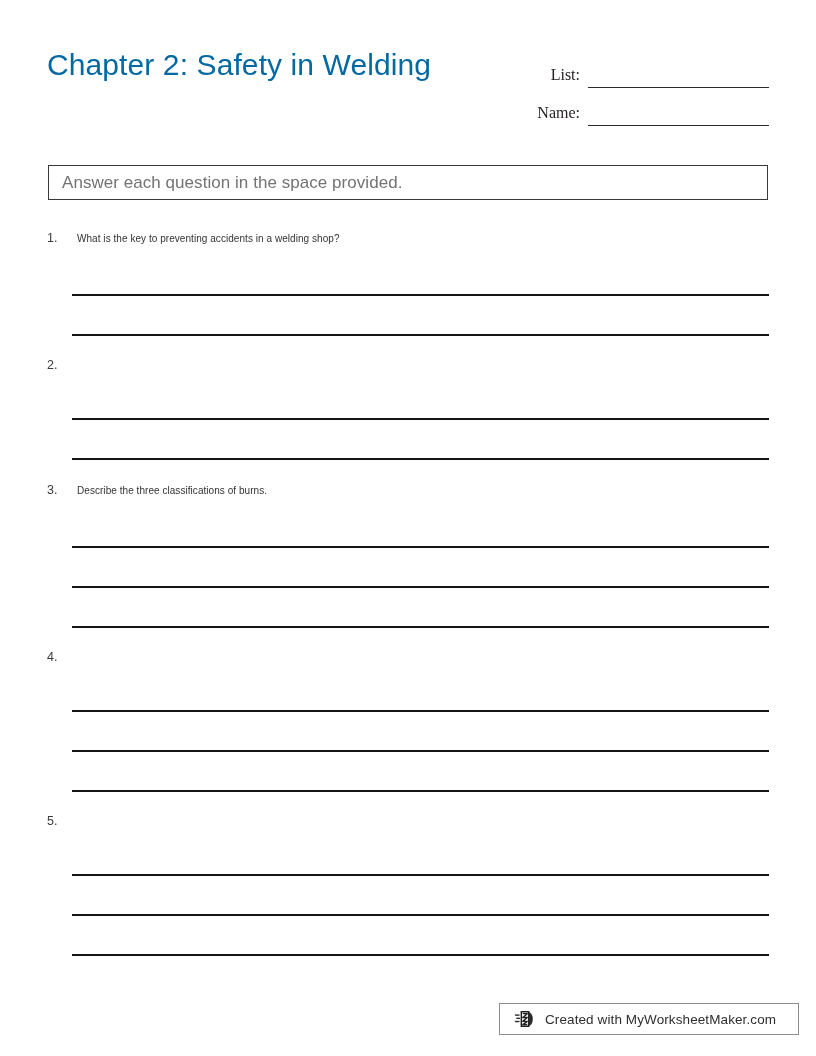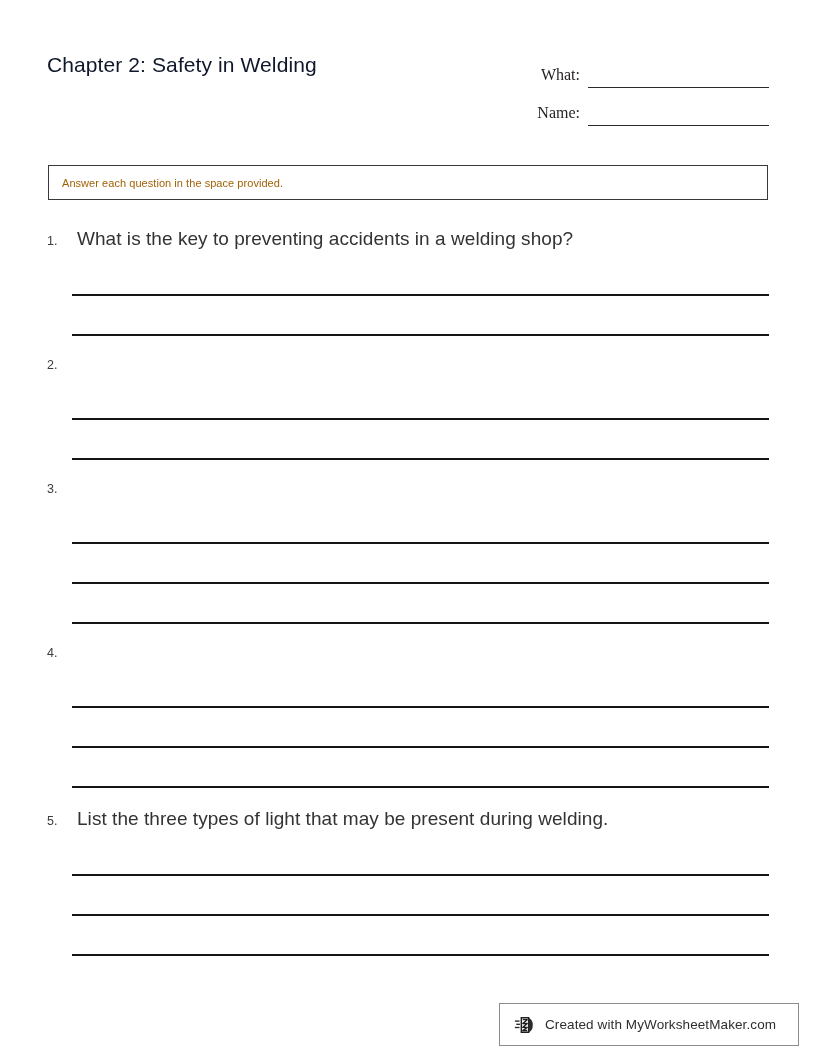--- a/index.html
+++ b/index.html
@@ -29,24 +29,24 @@
     left: 47px;
     top: 44px;
     right: 47px;
     height: 80px;
   }
 
   .title {
     position: absolute;
     left: 0;
     top: 0;
-    font-size: 21px;
+    font-size: 30px;
     font-weight: 400;
     letter-spacing: 0.1px;
-    color: #0f172a;
+    color: #0369a1;
     line-height: 42px;
     white-space: nowrap;
   }
 
   .namedate {
     position: absolute;
     right: 0;
     top: 6px;
     width: 251px;
   }
@@ -78,22 +78,22 @@
     left: 48px;
     top: 165px;
     width: 720px;
     height: 35px;
     border: 1px solid #3a3a3a;
     box-sizing: border-box;
     display: flex;
     align-items: center;
   }
   .instructions-text {
-    font-size: 11px;
-    color: #a16207;
+    font-size: 17px;
+    color: #737373;
     padding-left: 13px;
     letter-spacing: 0.05px;
   }
 
   
   .questions {
     position: absolute;
     left: 47px;
     top: 230px;
     width: 722px;
@@ -107,41 +107,41 @@
     align-items: baseline;
   }
   .q-num {
     width: 30px;
     flex: 0 0 30px;
     font-size: 12.5px;
     color: #3b3b3b;
     letter-spacing: 0.1px;
   }
   .q-text {
-    font-size: 19px;
+    font-size: 10px;
     color: #333333;
     letter-spacing: 0.05px;
     line-height: 18px;
   }
   .q-lines {
     margin-top: 8px;
     padding-left: 25px;
   }
   .ans-line {
     height: 38px;
     border-bottom: 2.4px solid #141414;
   }
 
   
   .footer-badge {
     position: absolute;
     left: 499px;
     top: 1003px;
     width: 300px;
-    height: 43px;
+    height: 32px;
     border: 1px solid #8c8c8c;
     box-sizing: border-box;
     display: flex;
     align-items: center;
     background: #ffffff;
   }
   .badge-icon {
     margin-left: 14px;
     width: 22px;
     height: 22px;
@@ -159,21 +159,21 @@
 </head>
 <body>
 
 <div class="page">
 
   <div class="header">
     <div class="title">Chapter 2: Safety in Welding</div>
 
     <div class="namedate">
       <div class="nd-row">
-        <span class="nd-label">What:</span>
+        <span class="nd-label">List:</span>
         <span class="nd-line"></span>
       </div>
       <div class="nd-row">
         <span class="nd-label">Name:</span>
         <span class="nd-line"></span>
       </div>
     </div>
   </div>
 
   <div class="instructions">
@@ -196,41 +196,41 @@
           <span class="q-num">2.</span>
         </div>
         <div class="q-lines">
           <div class="ans-line"></div>
           <div class="ans-line"></div>
         </div>
       </div>
       <div class="question-block">
         <div class="q-head">
           <span class="q-num">3.</span>
+          <span class="q-text">Describe the three classifications of burns.</span>
         </div>
         <div class="q-lines">
           <div class="ans-line"></div>
           <div class="ans-line"></div>
           <div class="ans-line"></div>
         </div>
       </div>
       <div class="question-block">
         <div class="q-head">
           <span class="q-num">4.</span>
         </div>
         <div class="q-lines">
           <div class="ans-line"></div>
           <div class="ans-line"></div>
           <div class="ans-line"></div>
         </div>
       </div>
       <div class="question-block">
         <div class="q-head">
           <span class="q-num">5.</span>
-          <span class="q-text">List the three types of light that may be present during welding.</span>
         </div>
         <div class="q-lines">
           <div class="ans-line"></div>
           <div class="ans-line"></div>
           <div class="ans-line"></div>
         </div>
       </div>
     </div>
 
   <div class="footer-badge">

